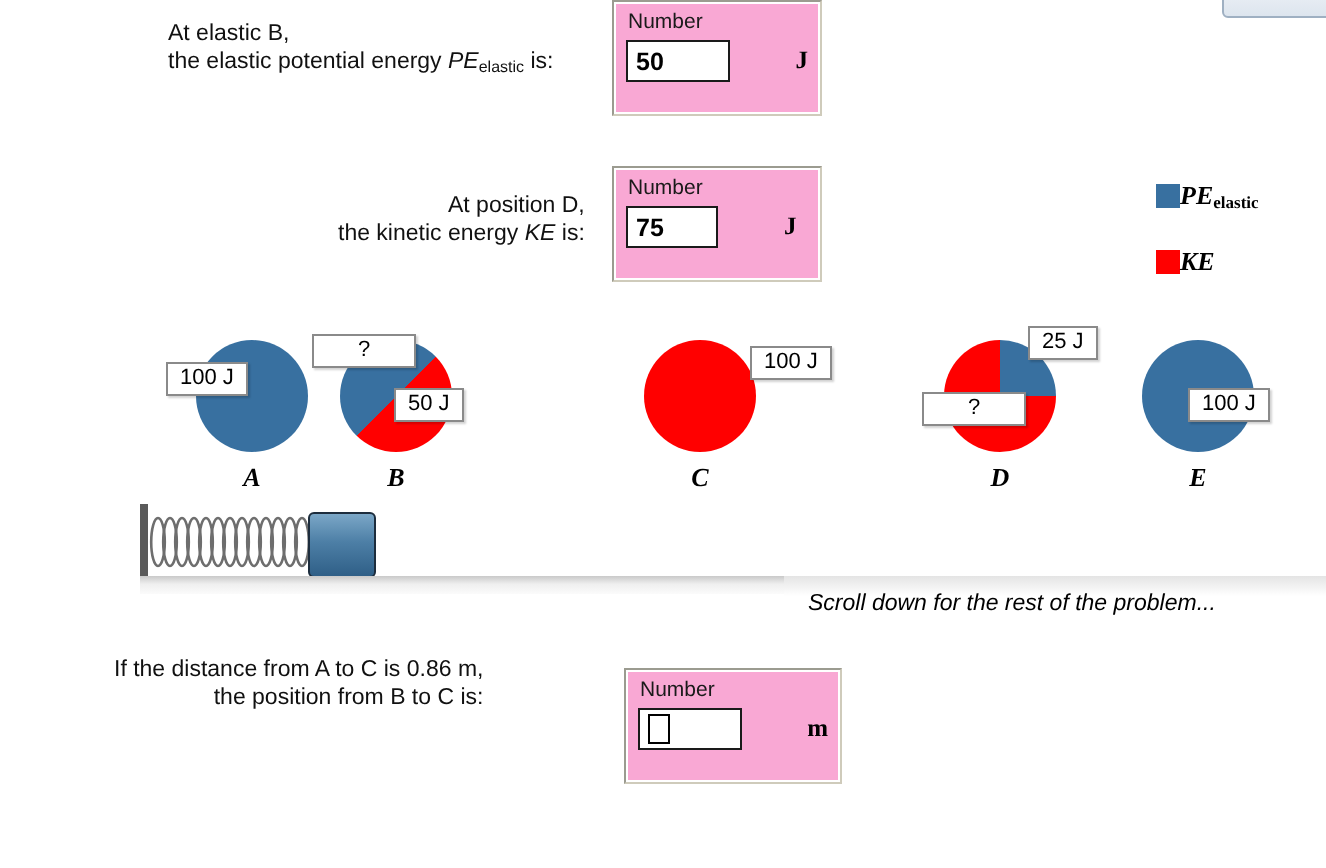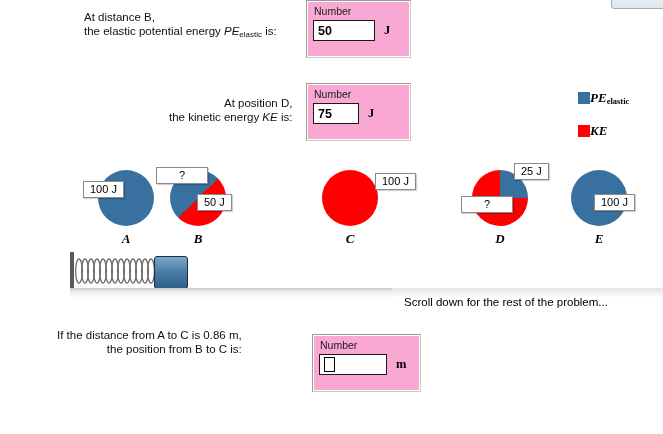--- a/index.html
+++ b/index.html
@@ -27,21 +27,21 @@
     border-right-color:#cfcbbb;border-bottom-color:#cfcbbb;
     box-shadow:0 0 0 1px #ffffff inset;
     padding:3px 6px 5px 6px;
     box-sizing:border-box;
   }
   .numlabel{
     font-family:"Liberation Sans",sans-serif;
     font-size:10.5px;color:#1a1a1a;
     margin:1px 0 3px 1px;
   }
-  .numrow{display:flex;align-items:center;}
+  .numrow{display:flex;align-items:center;gap:24px;}
   .numinput{
     background:#ffffff;
     border:1.5px solid #1a1a1a;
     height:21px;
     display:flex;align-items:center;
     padding:0 4px;
     box-sizing:border-box;
     font-family:"Liberation Sans",sans-serif;
     font-size:12.5px;font-weight:bold;color:#000;
   }
@@ -107,21 +107,21 @@
     background:linear-gradient(to bottom,#eef2f7,#dde5ee);
     border:1px solid #9fb0c2;border-radius:3px;
   }
 </style>
 </head>
 <body>
 
 <div class="abs topctl" style="left:611px;top:-9px;width:58px;height:16px;"></div>
 
 <div class="abs qtext" style="left:84px;top:11px;">
-  <div>At distance B,</div>
+  <div>At elastic B,</div>
   <div>
     <span>the elastic potential energy </span><span class="pe-it">PE</span><span class="sub">elastic</span><span> is:</span>
   </div>
 </div>
 
 <div class="abs numpanel" style="left:306px;top:0px;width:105px;height:58px;">
   <div class="numlabel">Number</div>
   <div class="numrow">
     <div class="numinput" style="width:62px;">50</div>
     <span class="numunit">J</span>
@@ -196,21 +196,21 @@
     <ellipse cx="71" cy="13" rx="3.4" ry="12"></ellipse>
     <ellipse cx="77" cy="13" rx="3.4" ry="12"></ellipse>
   </g>
 </svg>
 
 <div class="abs block" style="left:154px;top:256px;width:32px;height:31px;"></div>
 
 <div class="abs ground" style="left:70px;top:288px;width:578px;height:9px;"></div>
 
 <div class="abs topstrip" style="left:392px;top:288px;width:271px;height:10px;"></div>
-<div class="abs scrollstrip" style="left:404px;top:296px;">Scroll down for the rest of the problem...</div>
+<div class="abs scrollstrip" style="left:404px;top:296px;font-style:italic;">Scroll down for the rest of the problem...</div>
 
 <div class="abs qtext" style="left:57px;top:329px;">
   <div>If the distance from A to C is 0.86 m,</div>
   <div style="text-align:right;">the position from B to C is:</div>
 </div>
 
 <div class="abs numpanel" style="left:312px;top:334px;width:109px;height:58px;">
   <div class="numlabel">Number</div>
   <div class="numrow">
     <div class="numinput" style="width:68px;">

